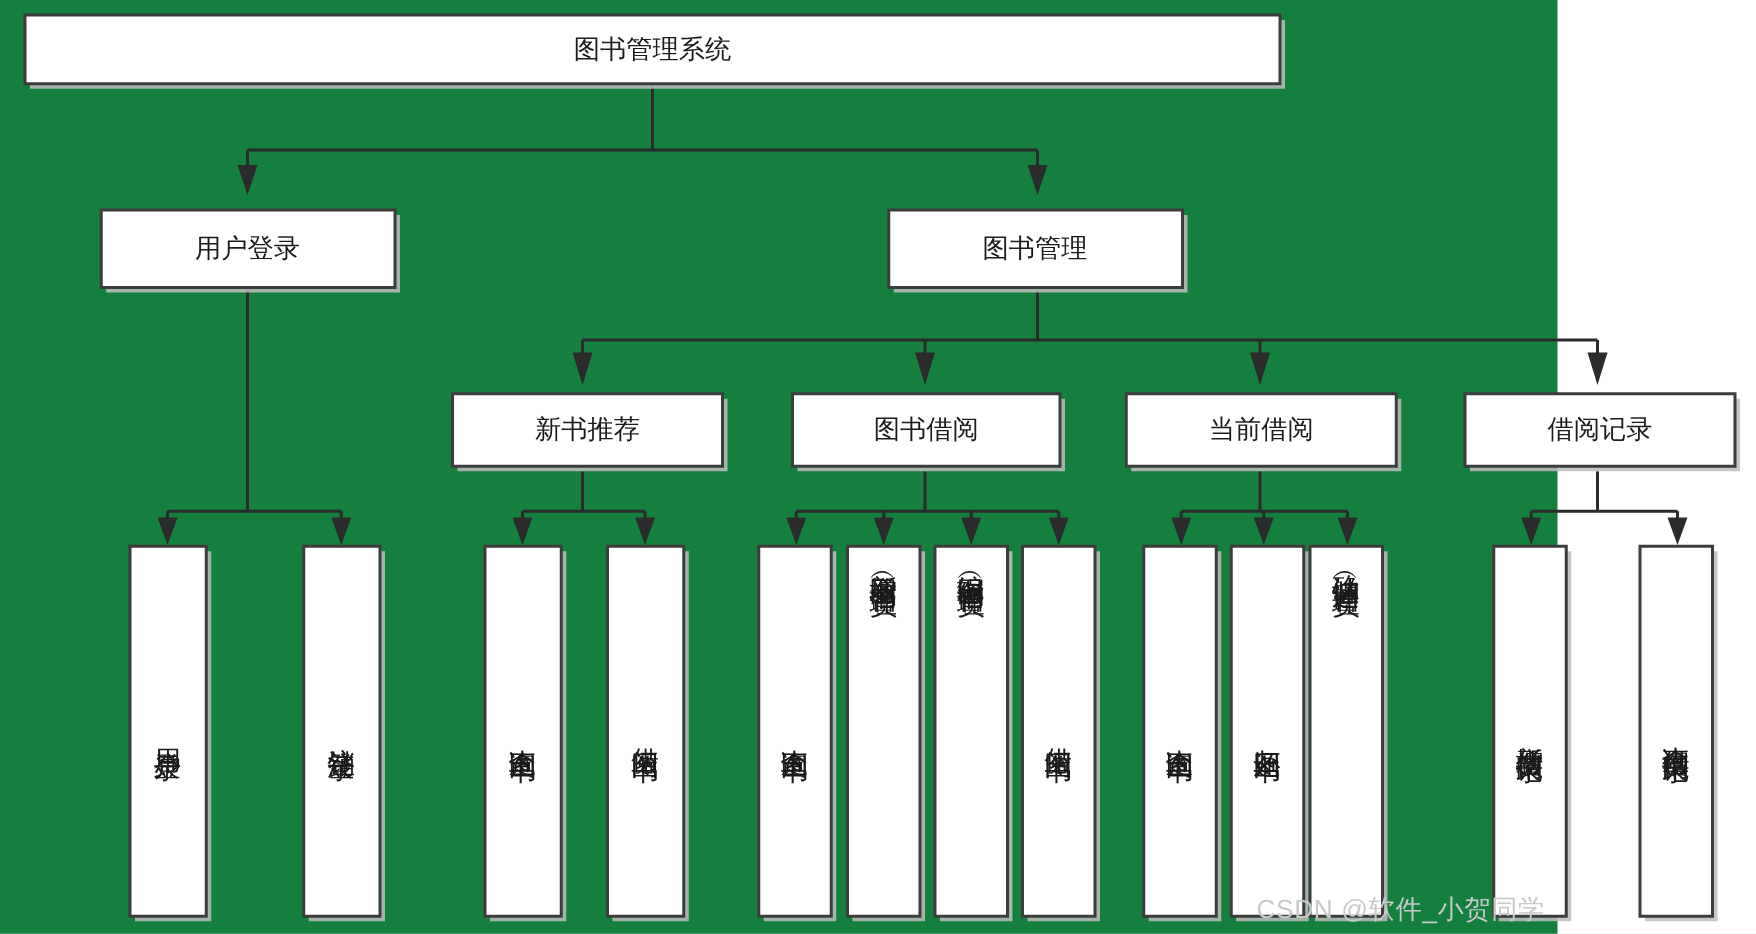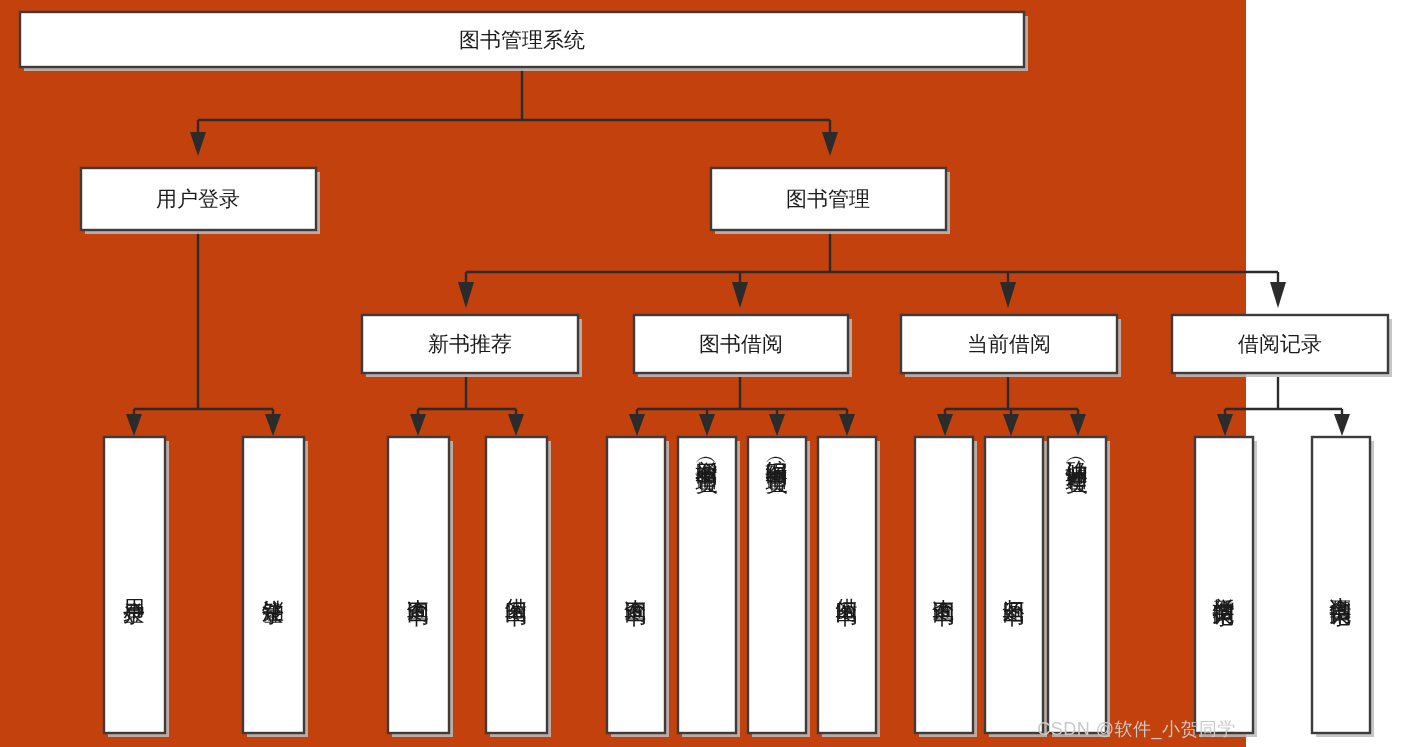--- a/index.html
+++ b/index.html
@@ -10,21 +10,21 @@
   body {
     width: 1405px;
     height: 747px;
     font-family: "Liberation Sans", "DejaVu Sans", sans-serif;
     overflow: hidden;
   }
   #diagram-root {
     position: relative;
     width: 1246px;
     height: 747px;
-    background: #c2410c;
+    background: #15803d;
   }
   svg#tree-svg {
     position: absolute;
     left: 0;
     top: 0;
     width: 1405px;
     height: 747px;
     display: block;
   }
   .node-box {
@@ -51,21 +51,21 @@
     font-size: 21px;
     fill: #1b1b1b;
     text-anchor: middle;
     dominant-baseline: middle;
   }
   .watermark {
     position: absolute;
     right: 10px;
     bottom: 6px;
     font-family: "Liberation Sans", "DejaVu Sans", sans-serif;
-    font-size: 18px;
+    font-size: 21px;
     color: #c9c9c9;
     letter-spacing: 0.5px;
     white-space: nowrap;
     text-align: right;
   }
   .vlabel-wrap {
     position: absolute;
     display: flex;
     align-items: center;
     justify-content: center;

